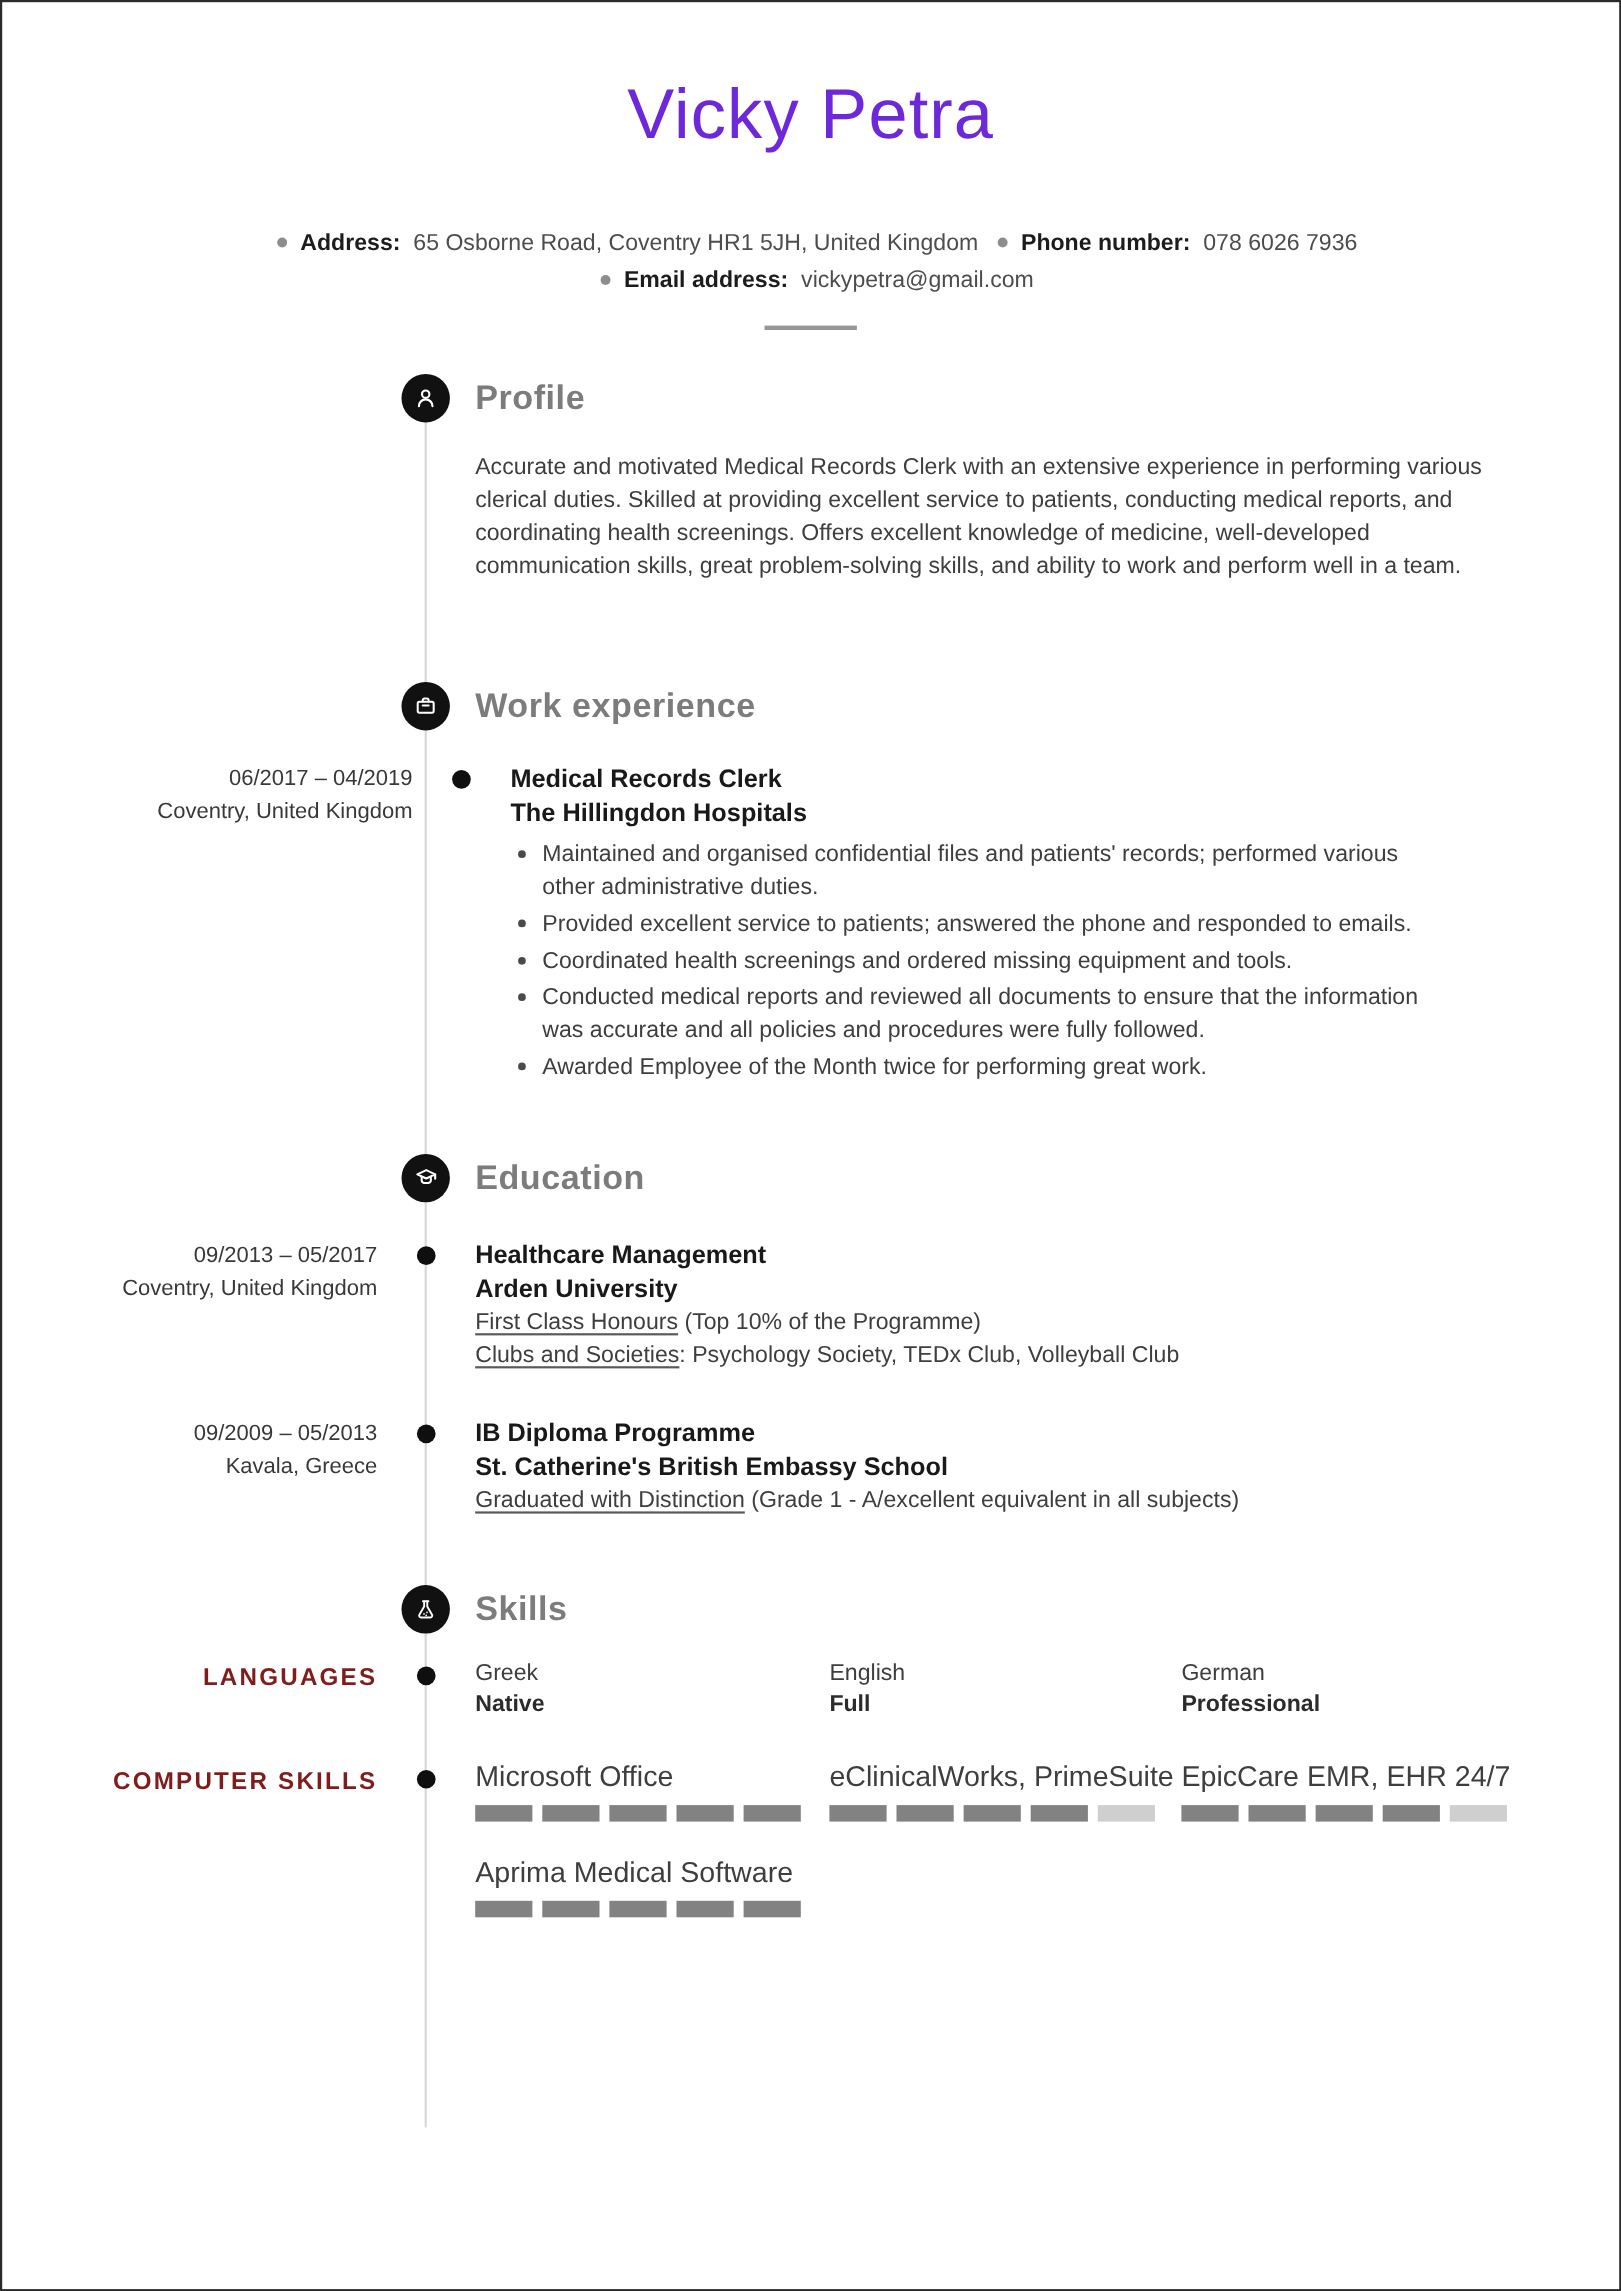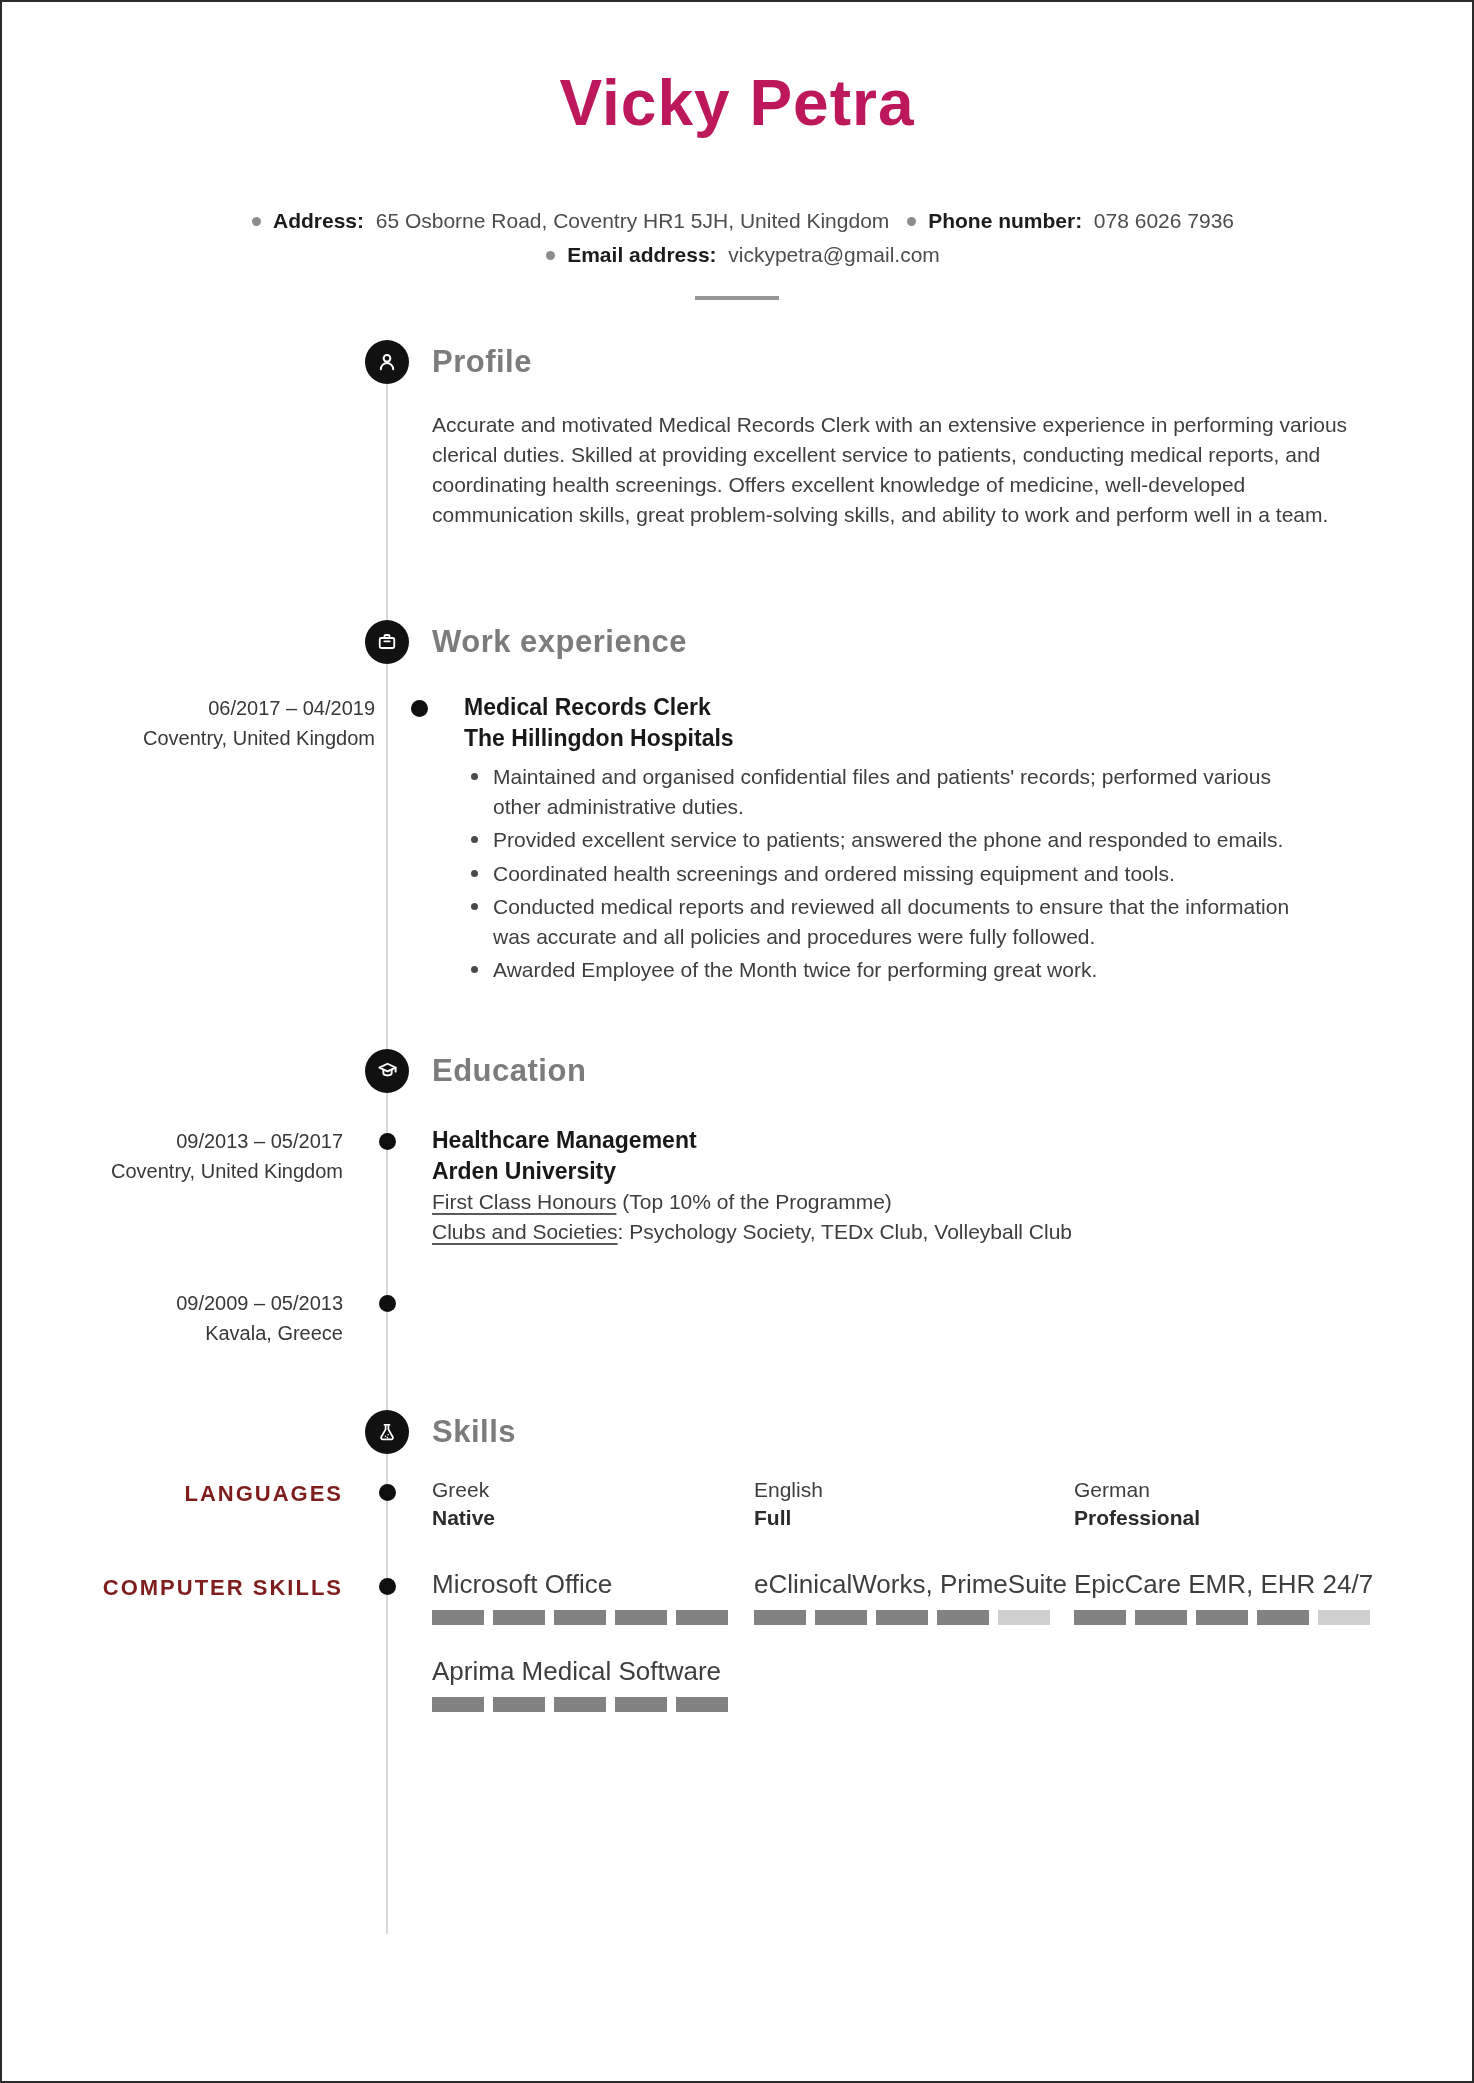--- a/index.html
+++ b/index.html
@@ -4,21 +4,21 @@
 <style>
   html,body{margin:0;padding:0;background:#e8e8e8;}
   .page{
     width:1474px;height:2083px;background:#ffffff;box-sizing:border-box;
     border:2px solid #2b2b2b;outline:1px solid #c9c9c9;
     font-family:"Liberation Sans", sans-serif;position:relative;overflow:hidden;
     margin:0 auto;
   }
   
   header{text-align:center;padding-top:64px;}
-  .name{font-size:64px;font-weight:700;color:#be185d;letter-spacing:1px;line-height:74px;margin:0;}
+  .name{font-size:64px;font-weight:400;color:#6d28d9;letter-spacing:1px;line-height:74px;margin:0;}
   .contact{margin-top:64px;font-size:21px;color:#4d4d4d;line-height:34px;}
   .contact b{color:#1c1c1c;font-weight:700;}
   .dot-sep{display:inline-block;width:9px;height:9px;border-radius:50%;background:#8d8d8d;margin:0 12px 2px 12px;vertical-align:middle;}
   .divider{width:84px;height:4px;background:#979797;margin:24px auto 0;}
   
   main{position:relative;margin-top:40px;}
   .timeline-line{position:absolute;left:384px;top:22px;width:2px;height:1572px;background:#d7d7d7;z-index:0;}
   .sec-head{display:flex;align-items:center;margin-left:363px;position:relative;z-index:2;}
   .icon-circle{width:44px;height:44px;border-radius:50%;background:var(--icon-bg,#111);display:flex;align-items:center;justify-content:center;flex:0 0 44px;}
   .icon-circle svg{display:block;}
@@ -155,20 +155,25 @@
       </div>
 
       <div class="entry edu2">
         <div class="e-left">
           <div>09/2009 – 05/2013</div>
           <div>Kavala, Greece</div>
         </div>
         <div class="e-gutter">
             <span class="t-dot"></span>
           </div>
+        <div class="e-right">
+          <div class="e-title">IB Diploma Programme</div>
+          <div class="e-org">St. Catherine's British Embassy School</div>
+          <div class="edu-detail"><span class="u">Graduated with Distinction</span><span> (Grade 1 - A/excellent equivalent in all subjects)</span></div>
+        </div>
       </div>
     </section>
 
     <section class="sec-skills">
       <div class="sec-head">
         <span class="icon-circle">
           <svg width="26" height="26" viewBox="0 0 24 24" fill="none" stroke="#ffffff" stroke-width="1.6" stroke-linecap="round" stroke-linejoin="round">
             <path d="M9.7 5.3 h4.6"></path>
             <path d="M10.7 5.4 V9.6 L6.7 16.6 a1.55 1.55 0 0 0 1.35 2.3 h7.9 a1.55 1.55 0 0 0 1.35 -2.3 L13.3 9.6 V5.4"></path>
             <circle cx="10.6" cy="15.9" r="0.7" fill="#ffffff" stroke="none"></circle>

